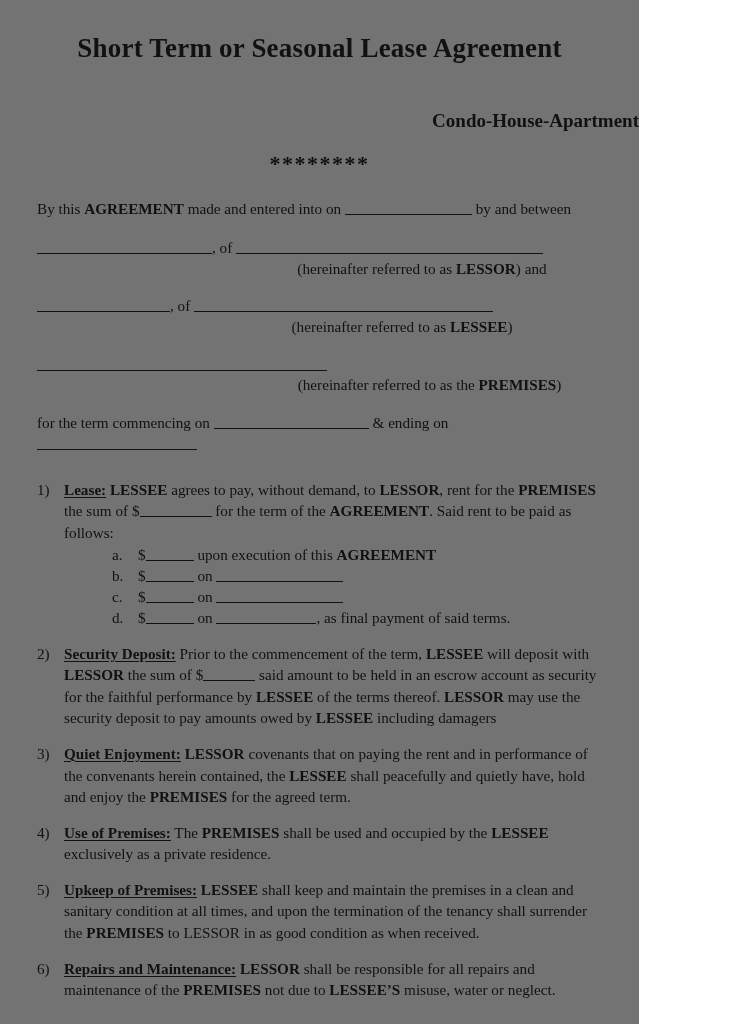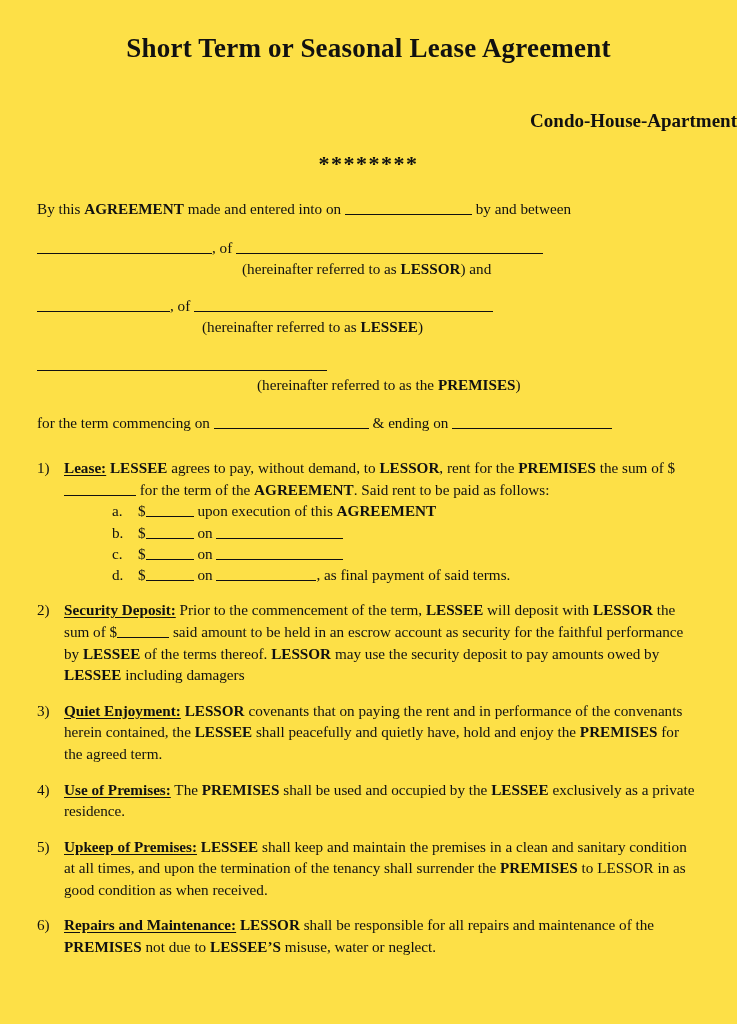--- a/index.html
+++ b/index.html
@@ -6,23 +6,23 @@
     margin: 0;
     padding: 0;
     background: #ffffff;
   }
   body {
     font-family: "Liberation Serif", "DejaVu Serif", serif;
     color: #111111;
   }
   .page {
     position: relative;
-    width: 737px;
+    width: 639px;
     height: 1024px;
-    background: #fde047;
+    background: #737373;
     overflow: hidden;
     box-sizing: border-box;
   }
   .doc-title {
     text-align: center;
     font-size: 27px;
     font-weight: bold;
     letter-spacing: 0.2px;
     margin: 0;
     padding-top: 34px;
@@ -80,20 +80,21 @@
   .b-amt    { width: 48px; }
   .b-on     { width: 127px; }
   .b-ond    { width: 100px; }
   .b-dep    { width: 52px; }
 
   .hereinafter {
     margin: 0;
     padding-left: 205px;
     font-size: 15.2px;
     line-height: 1.35;
+    text-align: center;
   }
   .hereinafter.prem { padding-left: 220px; }
   .hereinafter.lessee { padding-left: 165px; }
 
   
   ol.clauses {
     list-style: none;
     margin: 0;
     padding: 0;
   }

